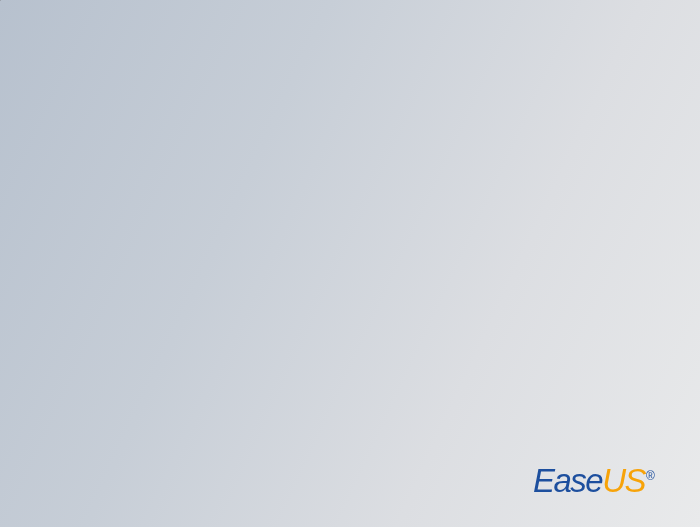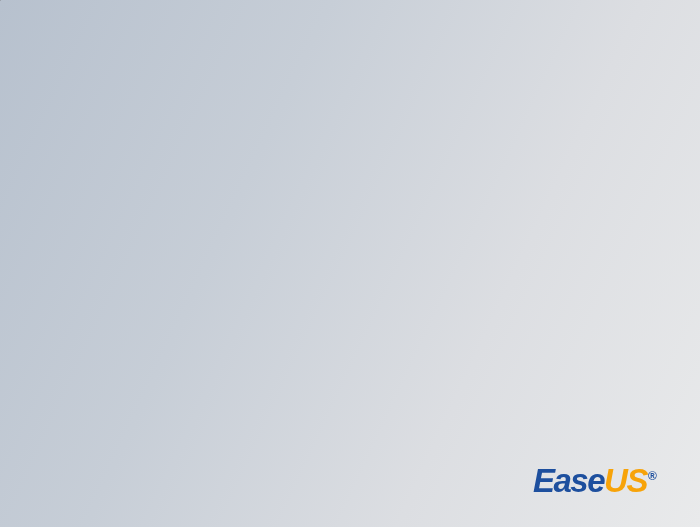--- a/index.html
+++ b/index.html
@@ -25,21 +25,21 @@
   
   .window { position:absolute; left:74; top:17; width:554; height:488;
     background:#f0f2f5; border-radius:8px; overflow:hidden;
     box-shadow:0 12px 30px rgba(0,0,0,.35), 0 0 0 1px rgba(110,110,110,.35); z-index:5; }
 
   .titlebar { position:absolute; left:0; top:0; width:100%; height:28;
     display:flex; align-items:center; }
 
   
   .watermark { position:absolute; left:533px; top:462px; z-index:20;
-    font-size:33px; font-weight:bold; font-style:italic; letter-spacing:-1.5px;
+    font-size:33px; font-weight:normal; font-style:italic; letter-spacing:-1.5px;
     white-space:nowrap;text-align:center; }
   .wm-blue { color:#1d4f9e; }
   .wm-orange { color:#f7a309; }
   .wm-reg { color:#1d4f9e; font-size:12px; font-style:normal; vertical-align:super;
     letter-spacing:0; margin-left:1px; }
 </style>
 </head>
 <body>
 
 <div class="wp-sky"></div>

